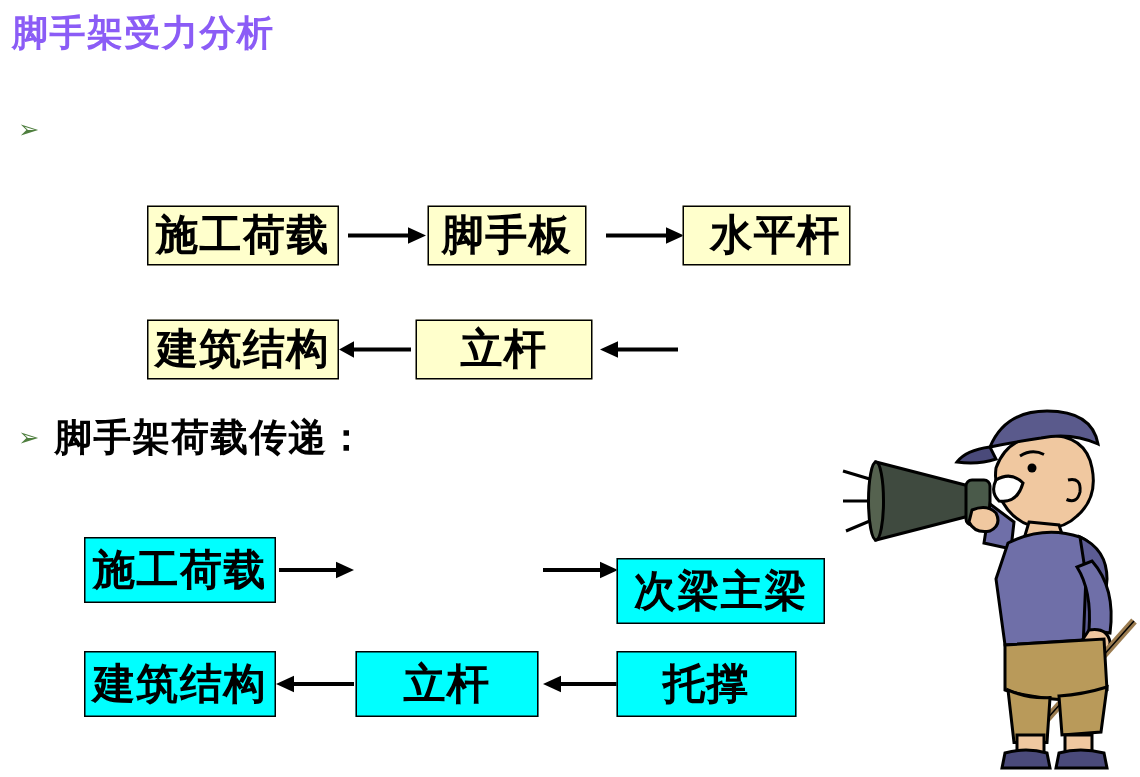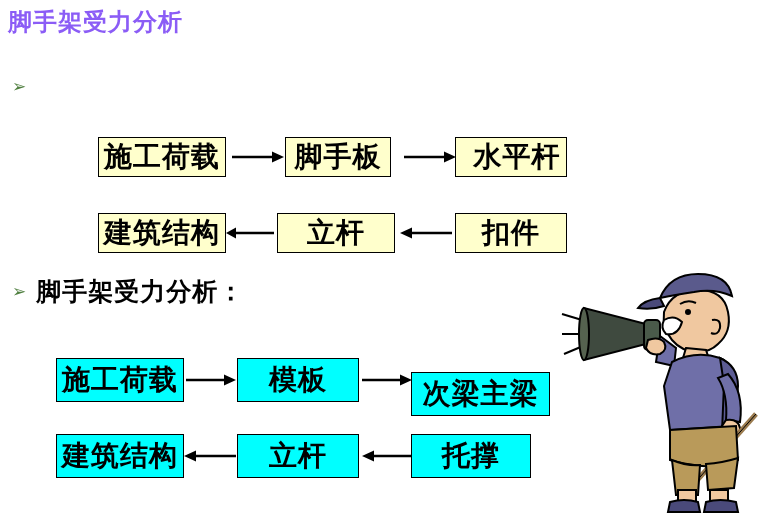--- a/index.html
+++ b/index.html
@@ -129,37 +129,35 @@
 
   <div class="fbox yellow" style="left:277px; top:213px; width:118px; height:40px;">立杆</div>
 
   <div class="arrow" style="left:400px; top:226px; width:52px;">
     <svg width="52" height="14" viewBox="0 0 52 14">
       <line x1="52" y1="7" x2="10" y2="7" stroke="#000000" stroke-width="2.6"></line>
       <polygon points="12,1.5 0,7 12,12.5" fill="#000000"></polygon>
     </svg>
   </div>
 
-  <div class="fbox yellow" style="left:455px; top:213px; width:112px; height:40px;">扣件</div>
 
   <div class="bullet" id="bullet-2">
     <span class="marker">➢</span>
-    <span class="btext">脚手架受力分析：</span>
+    <span class="btext">脚手架荷载传递：</span>
   </div>
 
   <div class="fbox cyan" style="left:56px; top:358px; width:128px; height:44px;">施工荷载</div>
 
   <div class="arrow" style="left:186px; top:373px; width:50px;">
     <svg width="50" height="14" viewBox="0 0 50 14">
       <line x1="0" y1="7" x2="40" y2="7" stroke="#000000" stroke-width="2.6"></line>
       <polygon points="38,1.5 50,7 38,12.5" fill="#000000"></polygon>
     </svg>
   </div>
 
-  <div class="fbox cyan" style="left:237px; top:358px; width:122px; height:44px;">模板</div>
 
   <div class="arrow" style="left:362px; top:373px; width:50px;">
     <svg width="50" height="14" viewBox="0 0 50 14">
       <line x1="0" y1="7" x2="40" y2="7" stroke="#000000" stroke-width="2.6"></line>
       <polygon points="38,1.5 50,7 38,12.5" fill="#000000"></polygon>
     </svg>
   </div>
 
   <div class="fbox cyan" style="left:411px; top:372px; width:139px; height:44px;">次梁主梁</div>
 

